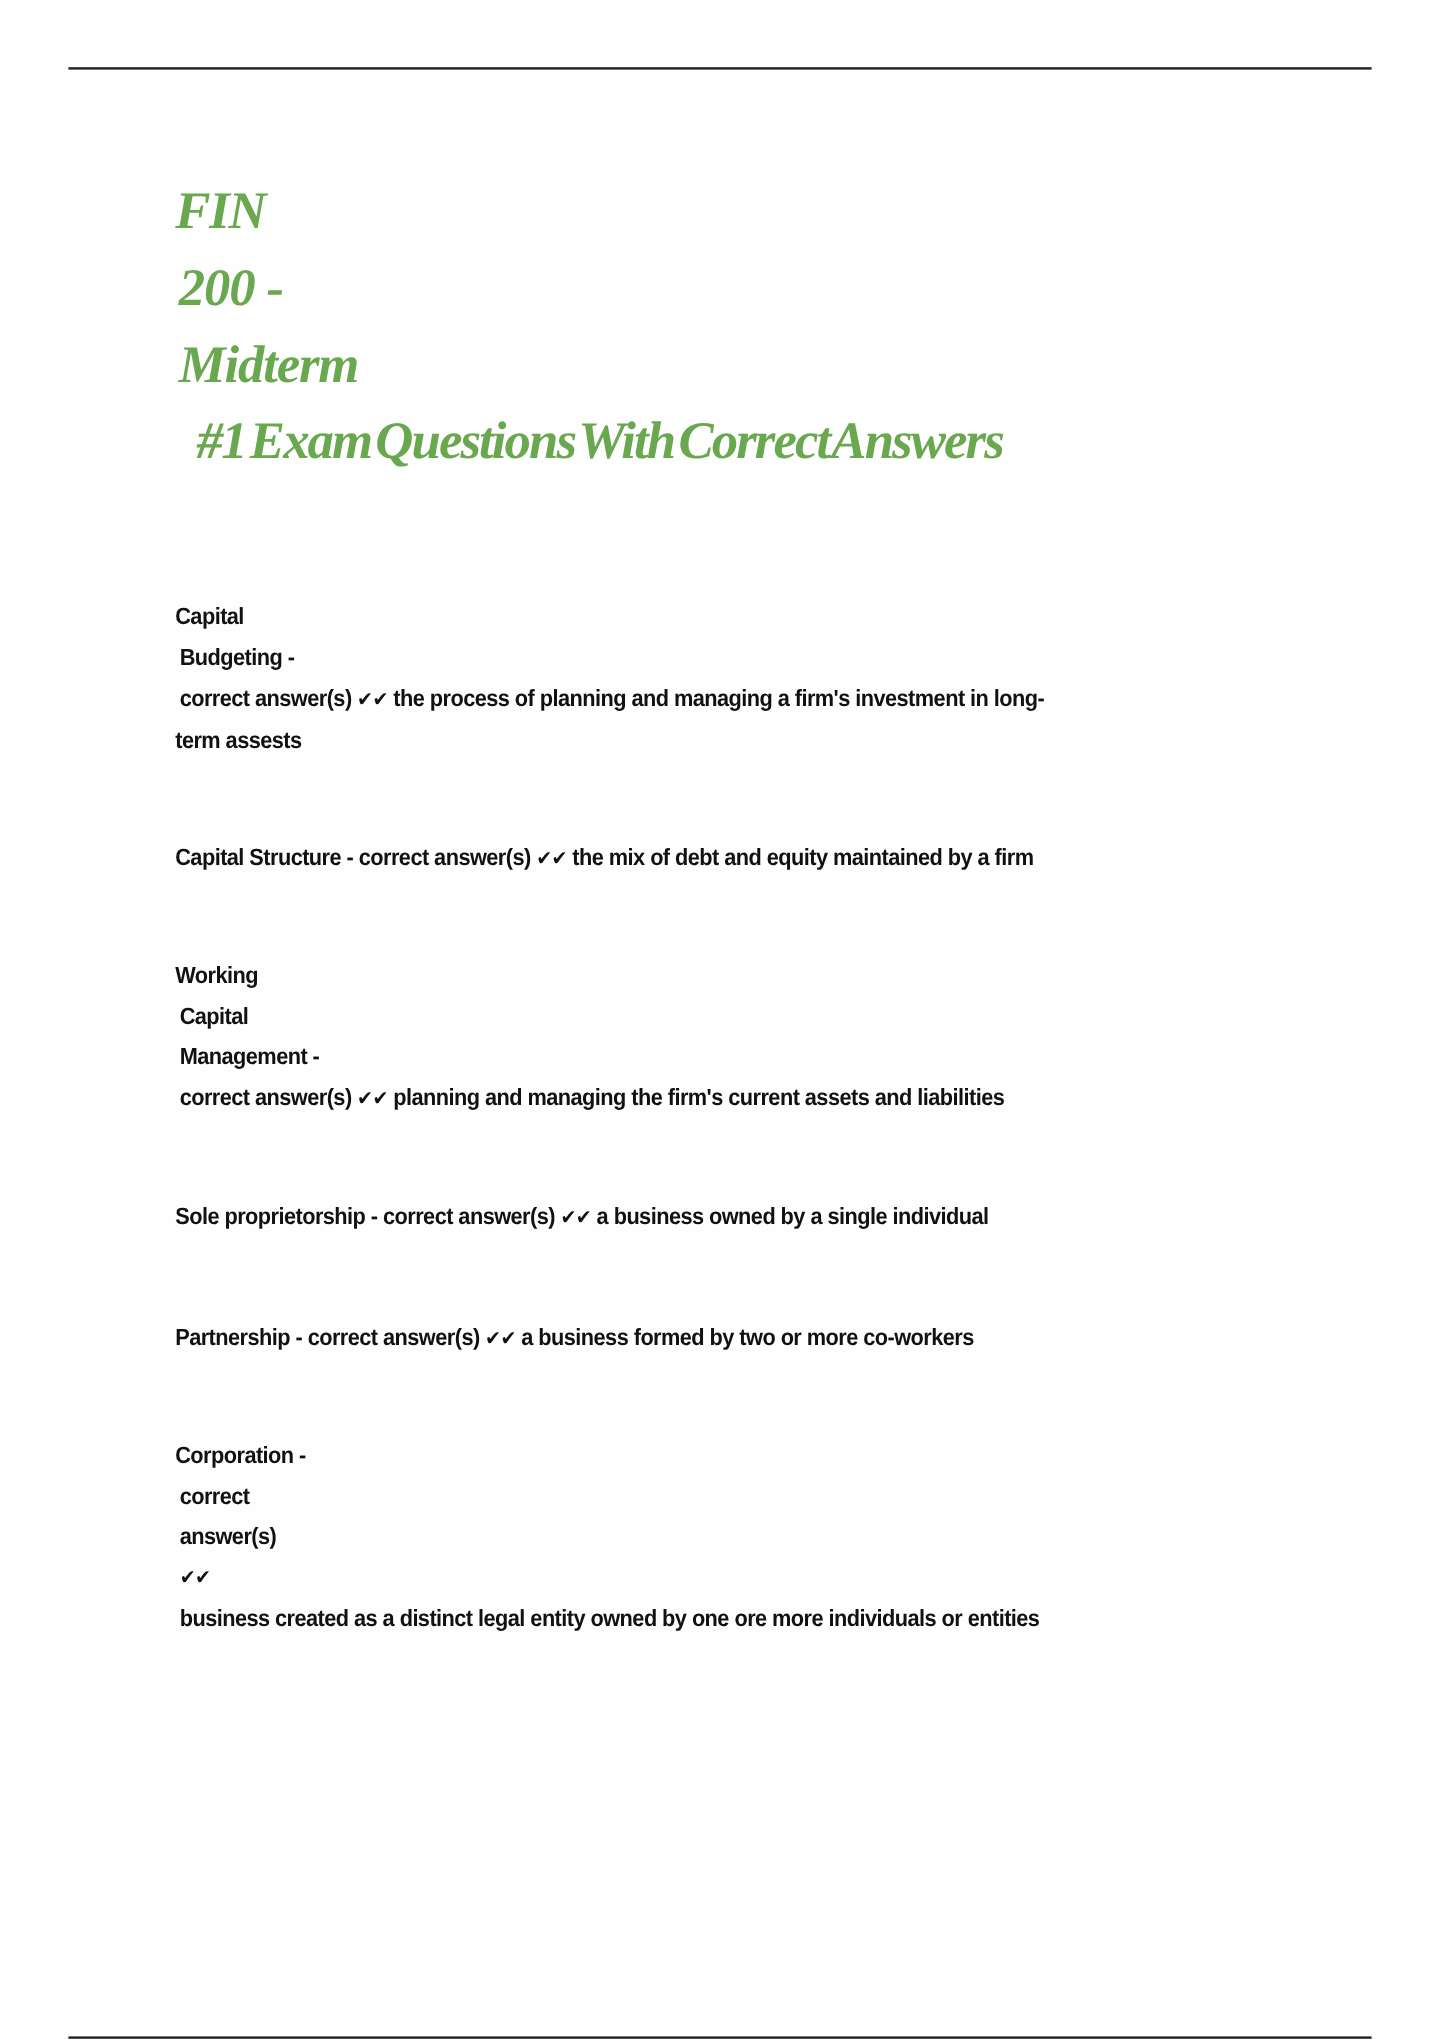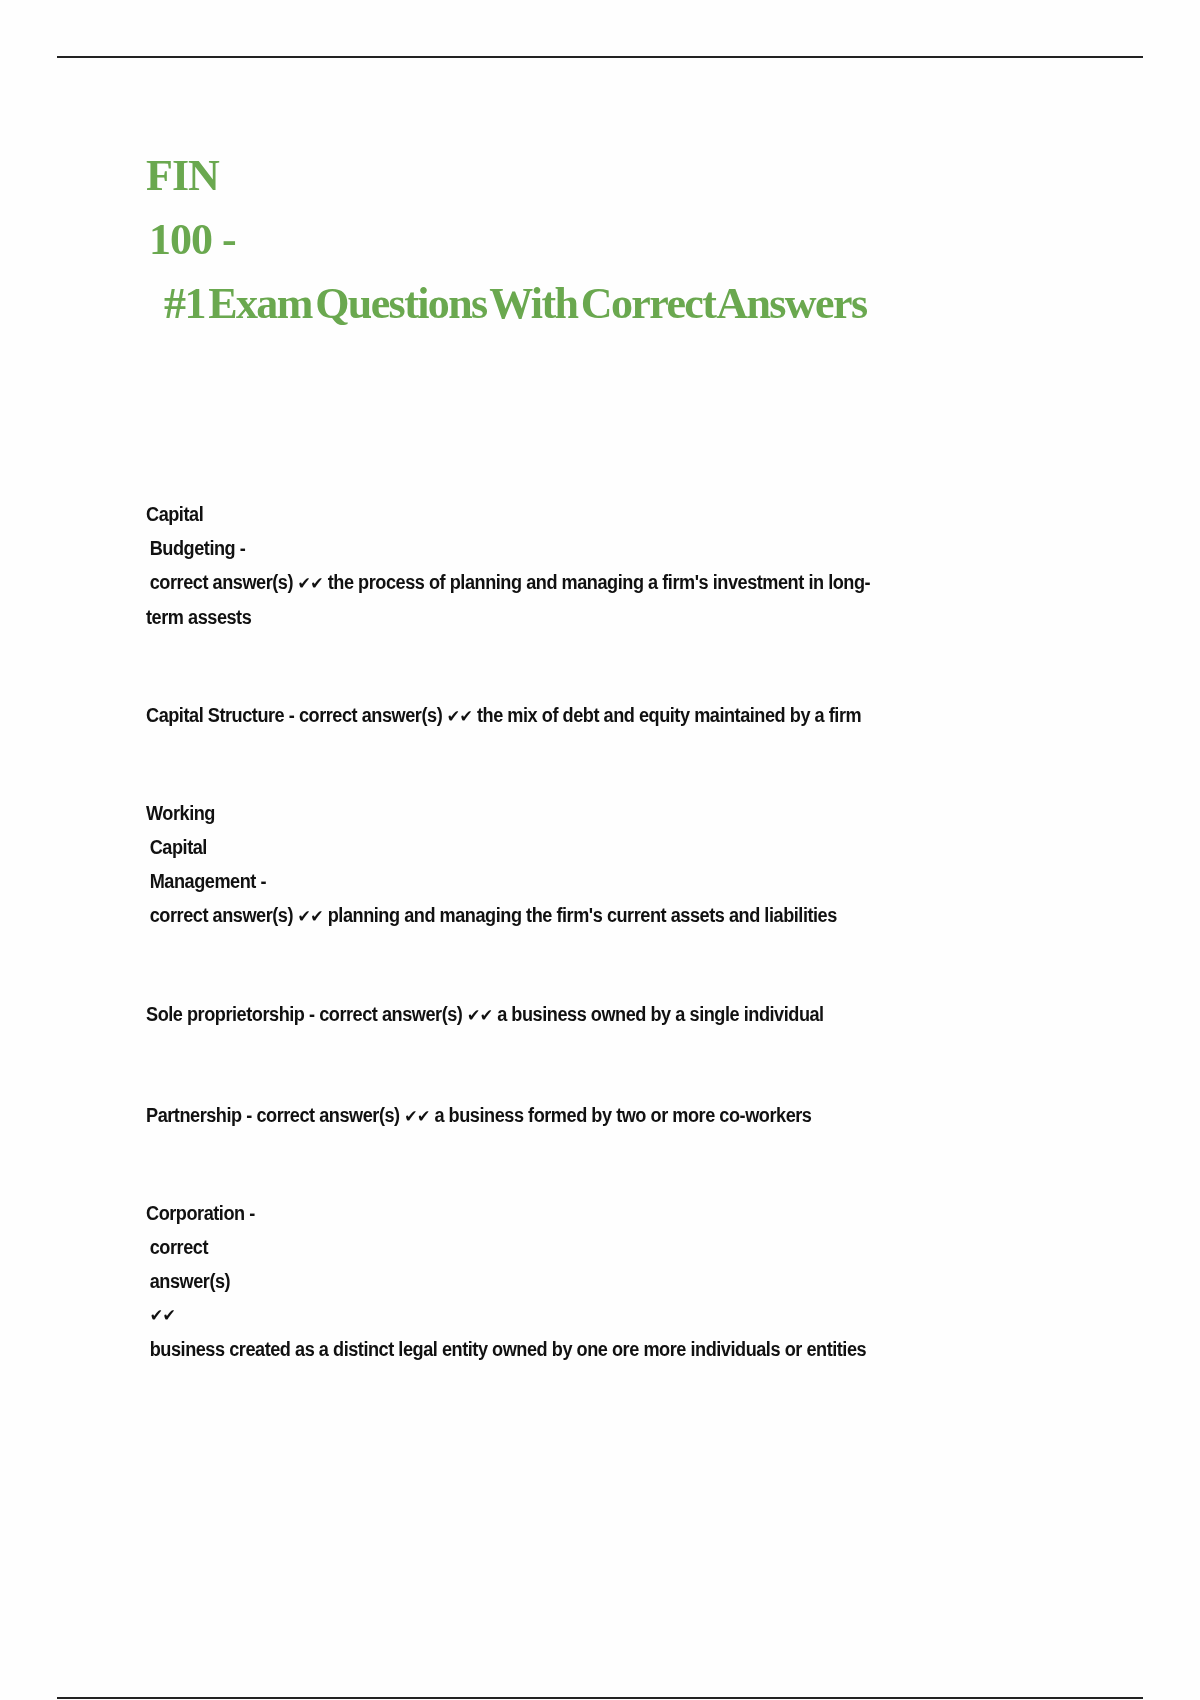--- a/index.html
+++ b/index.html
@@ -34,20 +34,21 @@
       position: absolute;
       left: 146px;
       top: 144px;
       margin: 0;
       font-family: "Liberation Serif", "DejaVu Serif", serif;
       font-weight: bold;
       font-size: 44px;
       line-height: 64px;
       color: #6aa84f;
       letter-spacing: -1px;
+      font-style: italic;
     }
     .title span { display: block; white-space: nowrap; }
     .title .l1 { margin-left: 0; }
     .title .l2 { margin-left: 3px; }
     .title .l3 { margin-left: 3px; }
     .title .l4 { margin-left: 18px; letter-spacing: -1.6px; word-spacing: -6px; }
 
     .qa {
       position: absolute;
       left: 146px;
@@ -74,21 +75,22 @@
   </style>
 </head>
 <body>
 
 <div class="page">
 
   <div class="rule top"></div>
 
   <h1 class="title">
     <span class="l1">FIN</span>
-    <span class="l2">100 -</span>
+    <span class="l2">200 -</span>
+    <span class="l3">Midterm</span>
     <span class="l4">#1 Exam Questions With Correct Answers</span>
   </h1>
 
   <div class="qa" id="qa1">
     <span class="line">Capital</span>
     <span class="line ind">Budgeting -</span>
     <span class="line ind"><span>correct answer(s)</span> <span class="check">✔✔</span> <span>the process of planning and managing a firm's investment in long-</span></span>
     <span class="line">term assests</span>
   </div>
 

